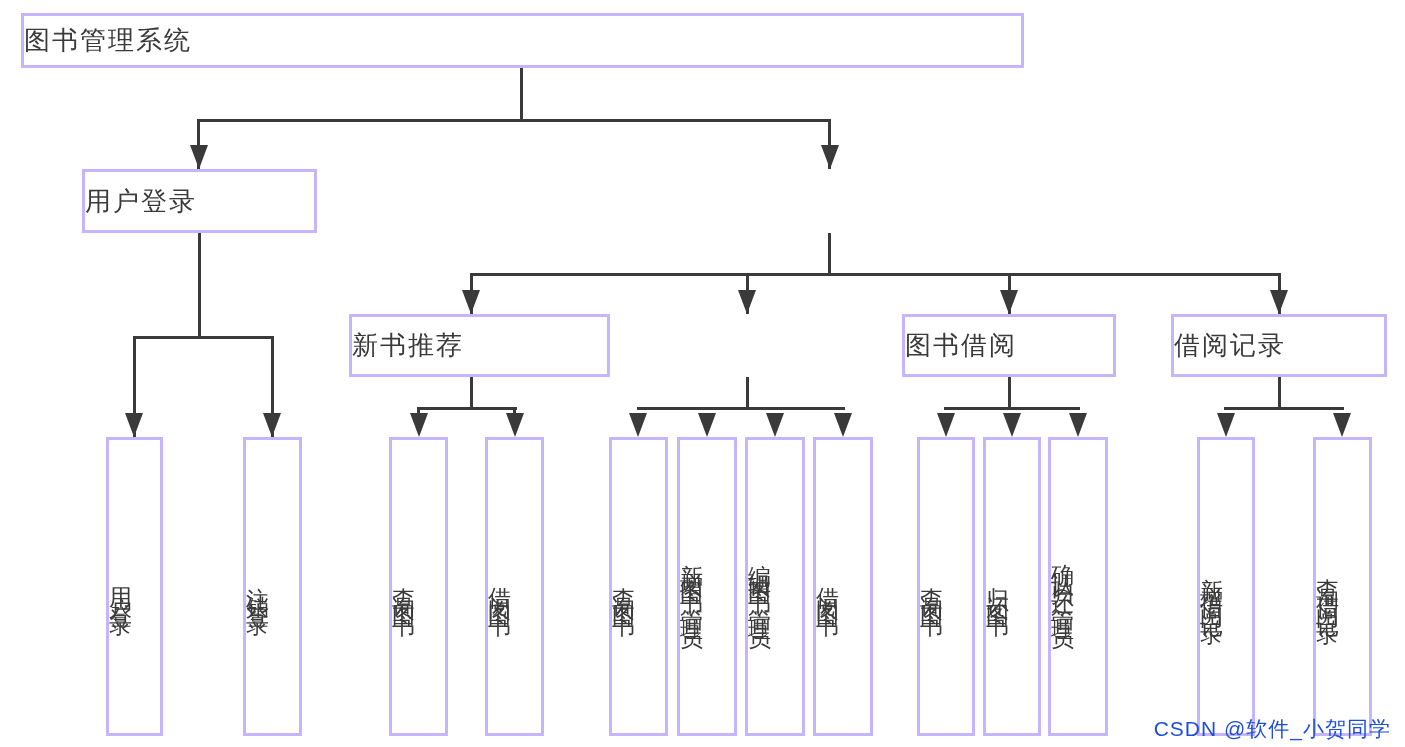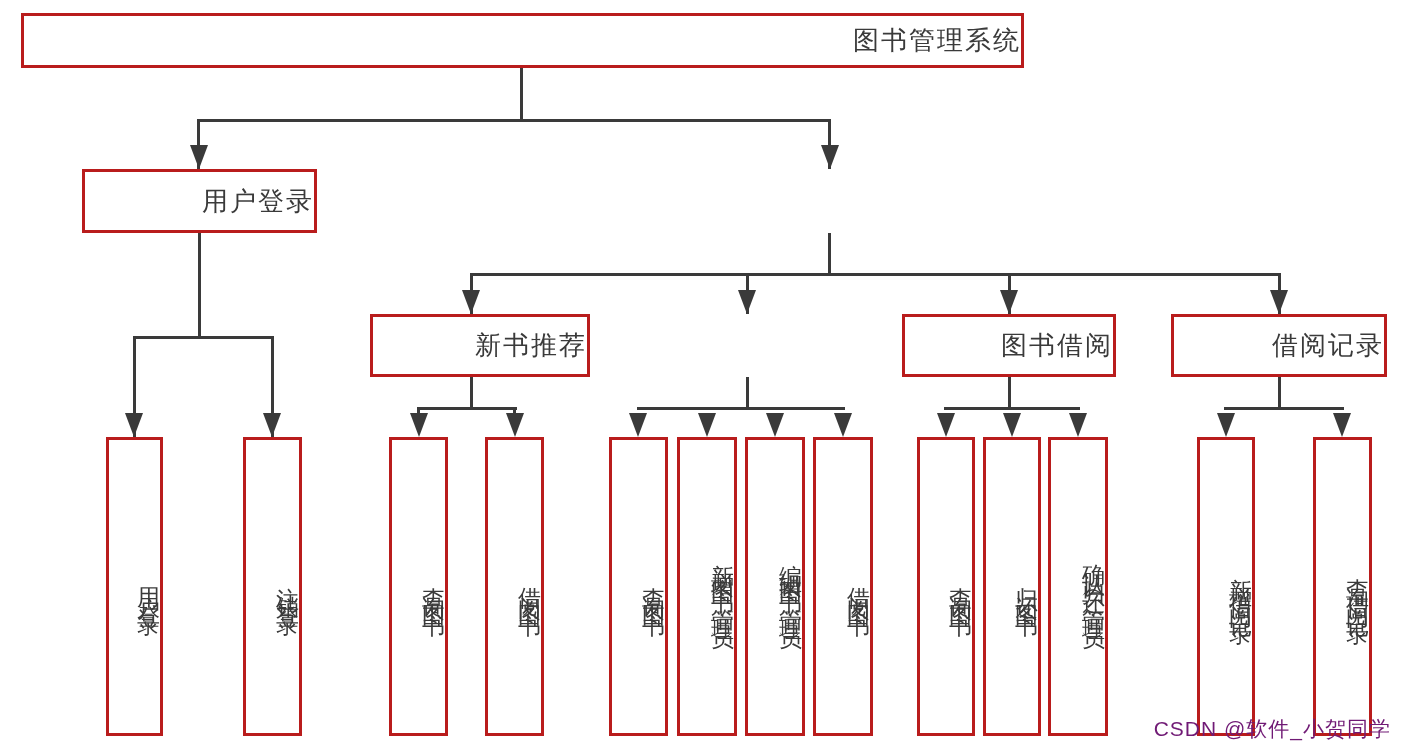--- a/index.html
+++ b/index.html
@@ -3,36 +3,36 @@
 <meta charset="utf-8">
 <style>
   html,body { margin:0; padding:0; background:#ffffff; }
   .canvas {
     position:relative; width:1405px; height:747px; background:#ffffff;
     font-family:"Liberation Sans","DejaVu Sans",sans-serif; overflow:hidden;
     color:#3a3a3a;
   }
   .node {
     position:absolute; box-sizing:border-box; background:#ffffff;
-    border:3px solid #b91c1c; display:flex; align-items:center; justify-content:flex-end;padding-left:44px;
+    border:3px solid #c4b5fd; display:flex; align-items:center; justify-content:flex-start;
   }
   .node.h span { font-size:26px; letter-spacing:2px; white-space:nowrap; }
   .node.v span {
     writing-mode:vertical-rl; text-orientation:mixed;
     font-size:23px; letter-spacing:9px; line-height:1; white-space:nowrap;
   }
   .vline { position:absolute; width:3px; background:#3a3a3a; }
   .hline { position:absolute; height:3px; background:#3a3a3a; }
   .arrow {
     position:absolute; width:0; height:0;
     border-left:9px solid transparent; border-right:9px solid transparent;
     border-top:24px solid #3a3a3a;
   }
   .watermark {
-    position:absolute; right:14px; bottom:4px; font-size:21px; color:#701a75;
+    position:absolute; right:14px; bottom:4px; font-size:21px; color:#1d4ed8;
     letter-spacing:1px; white-space:nowrap;
   }
 </style>
 </head>
 <body>
 
 <div class="canvas">
 
   <div class="node h" style="left:21px;top:13px;width:1003px;height:55px">
     <span>图书管理系统</span>
@@ -67,21 +67,21 @@
   <div class="hline" style="left:470px;top:273px;width:811px"></div>
   <div class="vline" style="left:470px;top:273px;height:41px"></div>
   <div class="arrow" style="left:462px;top:290px"></div>
   <div class="vline" style="left:746px;top:273px;height:41px"></div>
   <div class="arrow" style="left:738px;top:290px"></div>
   <div class="vline" style="left:1008px;top:273px;height:41px"></div>
   <div class="arrow" style="left:1000px;top:290px"></div>
   <div class="vline" style="left:1278px;top:273px;height:41px"></div>
   <div class="arrow" style="left:1270px;top:290px"></div>
 
-  <div class="node h" style="left:370px;top:314px;width:220px;height:63px">
+  <div class="node h" style="left:349px;top:314px;width:261px;height:63px">
     <span>新书推荐</span>
   </div>
   <div class="node h" style="left:902px;top:314px;width:214px;height:63px">
     <span>图书借阅</span>
   </div>
   <div class="node h" style="left:1171px;top:314px;width:216px;height:63px">
     <span>借阅记录</span>
   </div>
 
   <div class="vline" style="left:470px;top:377px;height:33px"></div>

